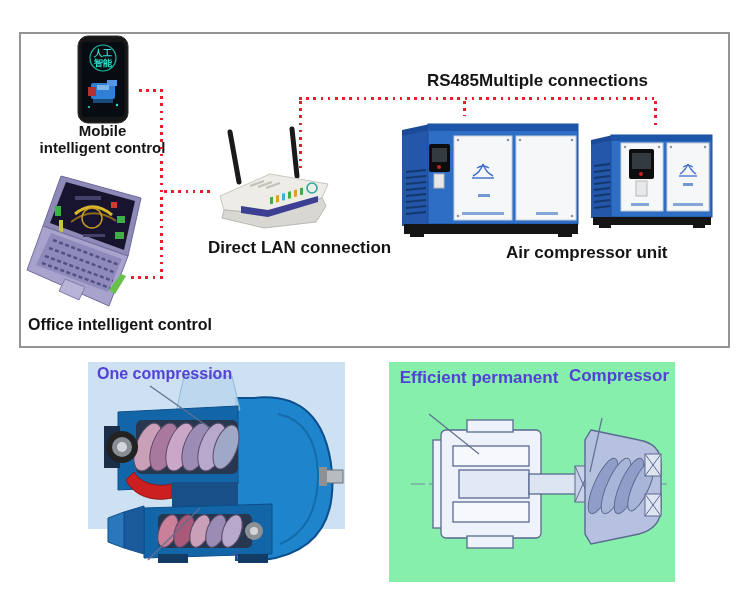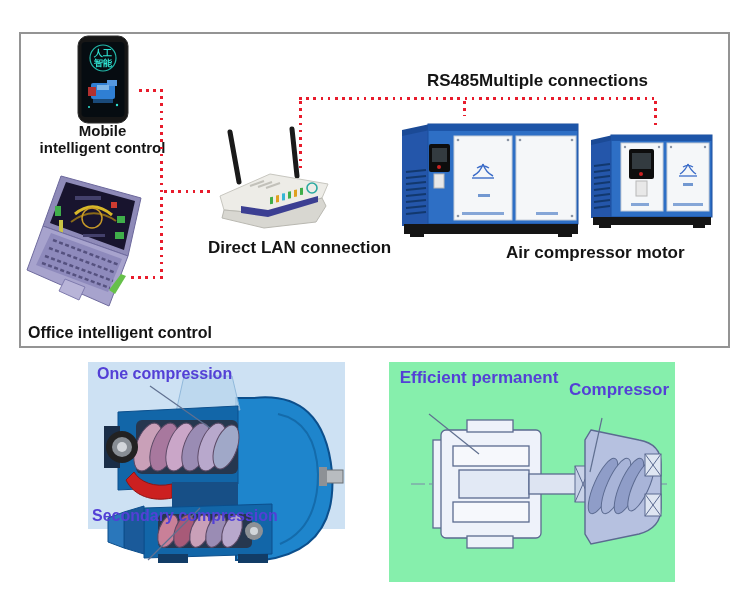--- a/index.html
+++ b/index.html
@@ -65,21 +65,21 @@
       <polygon points="26,61 97,87 83,120 11,93" fill="#8e8abc"></polygon>
       <line x1="28" y1="68" x2="94" y2="93" stroke="#55517f" stroke-width="2.5" stroke-dasharray="4 2.5"></line>
       <line x1="24" y1="76" x2="91" y2="101" stroke="#55517f" stroke-width="2.5" stroke-dasharray="4 2.5"></line>
       <line x1="20" y1="84" x2="88" y2="109" stroke="#55517f" stroke-width="2.5" stroke-dasharray="4 2.5"></line>
       <line x1="17" y1="91" x2="85" y2="116" stroke="#55517f" stroke-width="2.5" stroke-dasharray="4 2.5"></line>
       <polygon points="40,107 60,115 54,128 34,119" fill="#b8b4d8" stroke="#7f7bae"></polygon>
       <polygon points="84,118 96,102 101,104 90,122" fill="#66c04a"></polygon>
     </g>
   </svg>
 
-  <div class="abs lbl-black" style="left:28px; top:316px; font-size:16px;margin-top:8px;">Office intelligent control</div>
+  <div class="abs lbl-black" style="left:28px; top:316px; font-size:16px;">Office intelligent control</div>
 
   <svg class="abs" style="left:208px; top:126px;" width="128" height="108" viewBox="0 0 128 108">
     <line x1="31" y1="56" x2="22" y2="6" stroke="#1a1a1a" stroke-width="5" stroke-linecap="round"></line>
     <line x1="89" y1="50" x2="84" y2="3" stroke="#1a1a1a" stroke-width="5" stroke-linecap="round"></line>
     <polygon points="12,70 62,48 120,58 114,72 60,88 16,84" fill="#edece7" stroke="#c7c6bf"></polygon>
     <polygon points="16,84 60,88 114,72 118,80 108,96 56,102 14,92" fill="#d8d7d1" stroke="#b9b8b1"></polygon>
     <polygon points="33,80 60,84 110,70 110,76 60,91 33,87" fill="#3c3f92"></polygon>
     <rect x="62" y="80" width="3" height="7" fill="#3fae4a" transform="skewY(-8)"></rect>
     <rect x="68" y="79" width="3" height="7" fill="#e0a020" transform="skewY(-8)"></rect>
     <rect x="74" y="78" width="3" height="7" fill="#35b6d6" transform="skewY(-8)"></rect>
@@ -169,21 +169,21 @@
     <rect x="82" y="77" width="30" height="3" fill="#3a6fc0" opacity="0.6"></rect>
     <circle cx="34" cy="21" r="1.2" fill="#8a94a4"></circle>
       <circle cx="68" cy="21" r="1.2" fill="#8a94a4"></circle>
     <circle cx="80" cy="21" r="1.2" fill="#8a94a4"></circle>
       <circle cx="114" cy="21" r="1.2" fill="#8a94a4"></circle>
     <rect x="2" y="91" width="118" height="8" fill="#151515"></rect>
     <rect x="8" y="99" width="12" height="3" fill="#151515"></rect>
     <rect x="102" y="99" width="12" height="3" fill="#151515"></rect>
   </svg>
 
-  <div class="abs lbl-black" style="left:506px; top:243px; font-size:17px;">Air compressor motor</div>
+  <div class="abs lbl-black" style="left:506px; top:243px; font-size:17px;">Air compressor unit</div>
 
   <div class="abs dot-h" style="left:139px; top:89px; width:24px;"></div>
   <div class="abs dot-v" style="left:160px; top:89px; height:192px;"></div>
   <div class="abs dot-h" style="left:164px; top:190px; width:49px;"></div>
   <div class="abs dot-h" style="left:131px; top:276px; width:30px;"></div>
   <div class="abs dot-h" style="left:299px; top:97px; width:358px;"></div>
   <div class="abs dot-v" style="left:299px; top:101px; height:70px;"></div>
   <div class="abs dot-v" style="left:463px; top:101px; height:15px;"></div>
   <div class="abs dot-v" style="left:654px; top:101px; height:26px;"></div>
 
@@ -234,21 +234,20 @@
       <polygon points="36,150 56,144 56,192 36,186" fill="#1a5a9a" stroke="#0c4f8c"></polygon>
       <polygon points="20,156 36,150 36,186 20,180" fill="#2a77bb" stroke="#0c4f8c"></polygon>
 
       <rect x="70" y="192" width="30" height="9" fill="#123c66"></rect>
       <rect x="150" y="192" width="30" height="9" fill="#123c66"></rect>
 
       <line x1="62" y1="24" x2="122" y2="66" stroke="#607090" stroke-width="1.2"></line>
       <line x1="60" y1="198" x2="112" y2="146" stroke="#607090" stroke-width="1.2"></line>
     </svg>
     <div class="abs lbl-purple" style="left:9px; top:3px; font-size:16px;">One compression</div>
-    <div class="abs lbl-purple" style="left:4px; bottom:3px; font-size:16px;">Secondary compression</div>
   </div>
 
   <div class="abs img-panel-right" style="left:389px; top:362px; width:286px; height:220px;">
     <svg width="286" height="220" viewBox="0 0 286 220" style="position:absolute; left:0; top:0;">
 
       <line x1="22" y1="122" x2="278" y2="122" stroke="#7a88a8" stroke-width="1.2" stroke-dasharray="14 4 3 4"></line>
 
       <g stroke="#5b6a90" stroke-width="1.3" fill="#eef2fa">
         <rect x="44" y="78" width="10" height="88"></rect>
         <rect x="52" y="68" width="100" height="108" rx="5"></rect>
@@ -281,18 +280,18 @@
         <line x1="256" y1="132" x2="272" y2="154"></line>
           <line x1="272" y1="132" x2="256" y2="154"></line>
       </g>
 
       <line x1="40" y1="52" x2="90" y2="92" stroke="#607090" stroke-width="1.2"></line>
       <line x1="213" y1="56" x2="201" y2="110" stroke="#607090" stroke-width="1.2"></line>
     </svg>
     <div class="abs lbl-purple center" style="left:6px; top:6px; width:168px; font-size:17px;">
       <div>Efficient permanent</div>
     </div>
-    <div class="abs lbl-purple center" style="left:178px; top:18px; width:104px; font-size:17px;">
+    <div class="abs lbl-purple center" style="left:178px; top:4px; width:104px; font-size:17px;">
       <div>Compressor</div>
     </div>
   </div>
 
 </div>
 
 </body></html>

